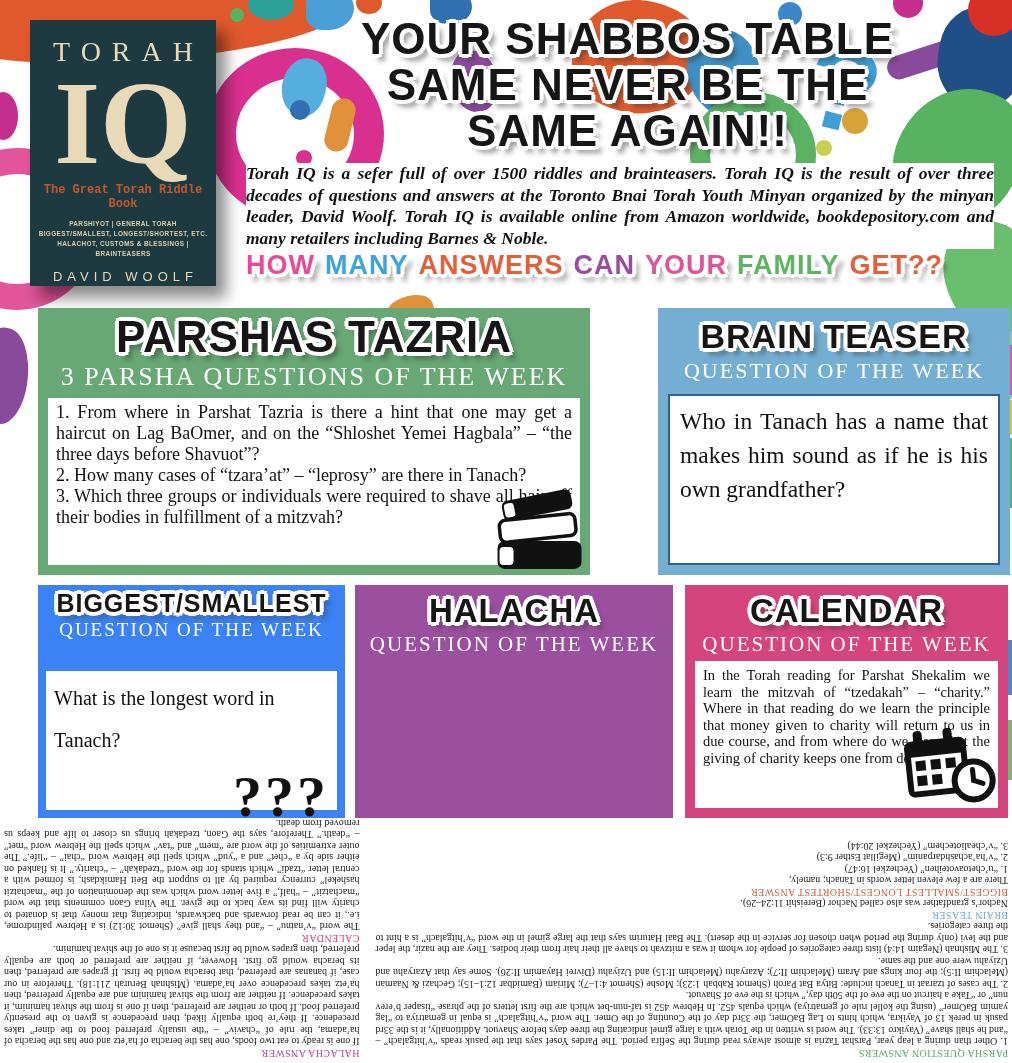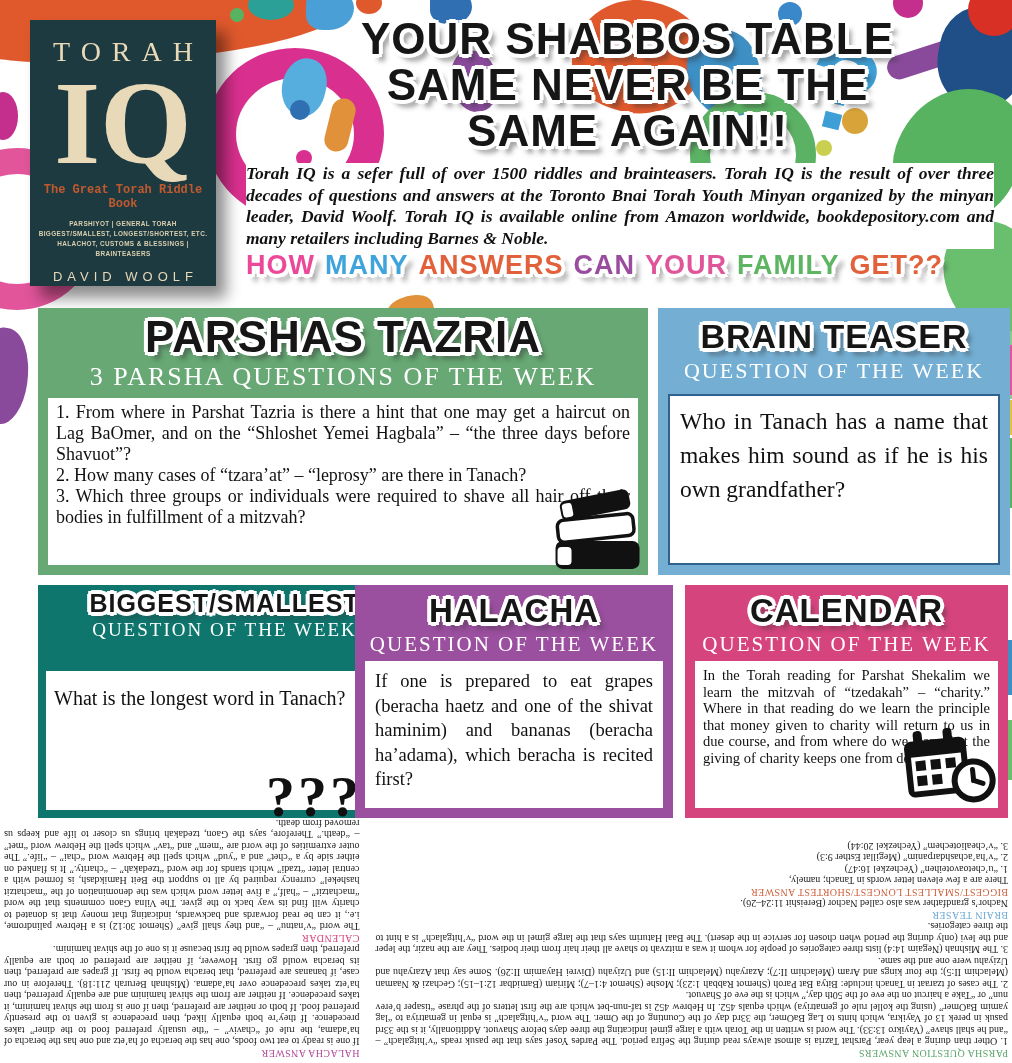--- a/index.html
+++ b/index.html
@@ -34,21 +34,21 @@
   .headline div{font-size:44px;line-height:46px;}
   .desc{position:absolute;left:246px;top:163px;width:748px;z-index:3;background:#fff;
         font-size:17.5px;line-height:21.5px;font-weight:bold;font-style:italic;text-align:justify;color:#111;}
   .tagline{position:absolute;left:246px;top:250px;width:720px;z-index:3;font-size:27px;letter-spacing:1px;}
   .tagline span{margin-right:10px;}
 
   
   .qbox{position:absolute;z-index:2;text-align:center;}
   .qbox .panel{position:absolute;left:10px;right:10px;bottom:10px;background:#fff;text-align:left;color:#111;}
   .subtitle{color:#fff;font-family:"Liberation Serif",serif;letter-spacing:2px;}
-  .box-parsha{left:38px;top:308px;width:610px;height:267px;}
+  .box-parsha{left:38px;top:308px;width:552px;height:267px;}
   .box-parsha .t{font-size:44px;line-height:50px;padding-top:4px;}
   .box-parsha .subtitle{font-size:26px;line-height:30px;}
   .box-parsha .panel{top:90px;padding:4px 8px;font-size:18px;line-height:21px;text-align:justify;}
   .box-brain{left:658px;top:308px;width:352px;height:267px;}
   .box-brain .t{font-size:34px;line-height:44px;padding-top:6px;}
   .box-brain .subtitle{font-size:22px;line-height:26px;}
   .box-brain .panel{top:86px;border:2px solid #31618e;padding:8px 10px;font-size:23.5px;line-height:34px;text-align:justify;}
   .row2 .t2{font-size:25px;line-height:29px;}
   .box-biggest{left:38px;top:585px;width:307px;height:233px;}
   .box-biggest .t2{padding-top:4px;}
@@ -161,35 +161,32 @@
   </div>
 
   <div class="qbox box-brain" style="background-color: rgb(116, 175, 211);">
     <div class="t bubble">BRAIN TEASER</div>
     <div class="subtitle">QUESTION OF THE WEEK</div>
     <div class="panel">
       <span>Who in Tanach has a name that makes him sound as if he is his own grandfather?</span>
     </div>
   </div>
 
-  <div class="qbox row2 box-biggest" style="background-color: #0f766e; padding-left: 33px;">
+  <div class="qbox row2 box-biggest" style="background-color: #3b82f6;">
     <div class="t2 bubble">BIGGEST/SMALLEST</div>
     <div class="subtitle">QUESTION OF THE WEEK</div>
     <div class="panel">
       <span>What is the longest word in Tanach?</span>
       <span class="qmarks">???</span>
     </div>
   </div>
 
   <div class="qbox row2 box-halacha" style="background-color: rgb(155, 79, 159);">
     <div class="t bubble">HALACHA</div>
     <div class="subtitle">QUESTION OF THE WEEK</div>
-    <div class="panel">
-      <span>If one is prepared to eat grapes (beracha haetz and one of the shivat haminim) and bananas (beracha ha’adama), which beracha is recited first?</span>
-    </div>
   </div>
 
   <div class="qbox row2 box-calendar" style="background-color: rgb(214, 68, 126);">
     <div class="t bubble">CALENDAR</div>
     <div class="subtitle">QUESTION OF THE WEEK</div>
     <div class="panel">
       <span>In the Torah reading for Parshat Shekalim we learn the mitzvah of “tzedakah” – “charity.” Where in that reading do we learn the principle that money given to charity will return to us in due course, and from where do we learn that the giving of charity keeps one from death?</span>
       <svg class="calclock-icon" viewBox="0 0 96 80">
         <g transform="rotate(-6 48 40)">
           <rect x="6" y="12" width="62" height="56" rx="7" fill="#111"></rect>

